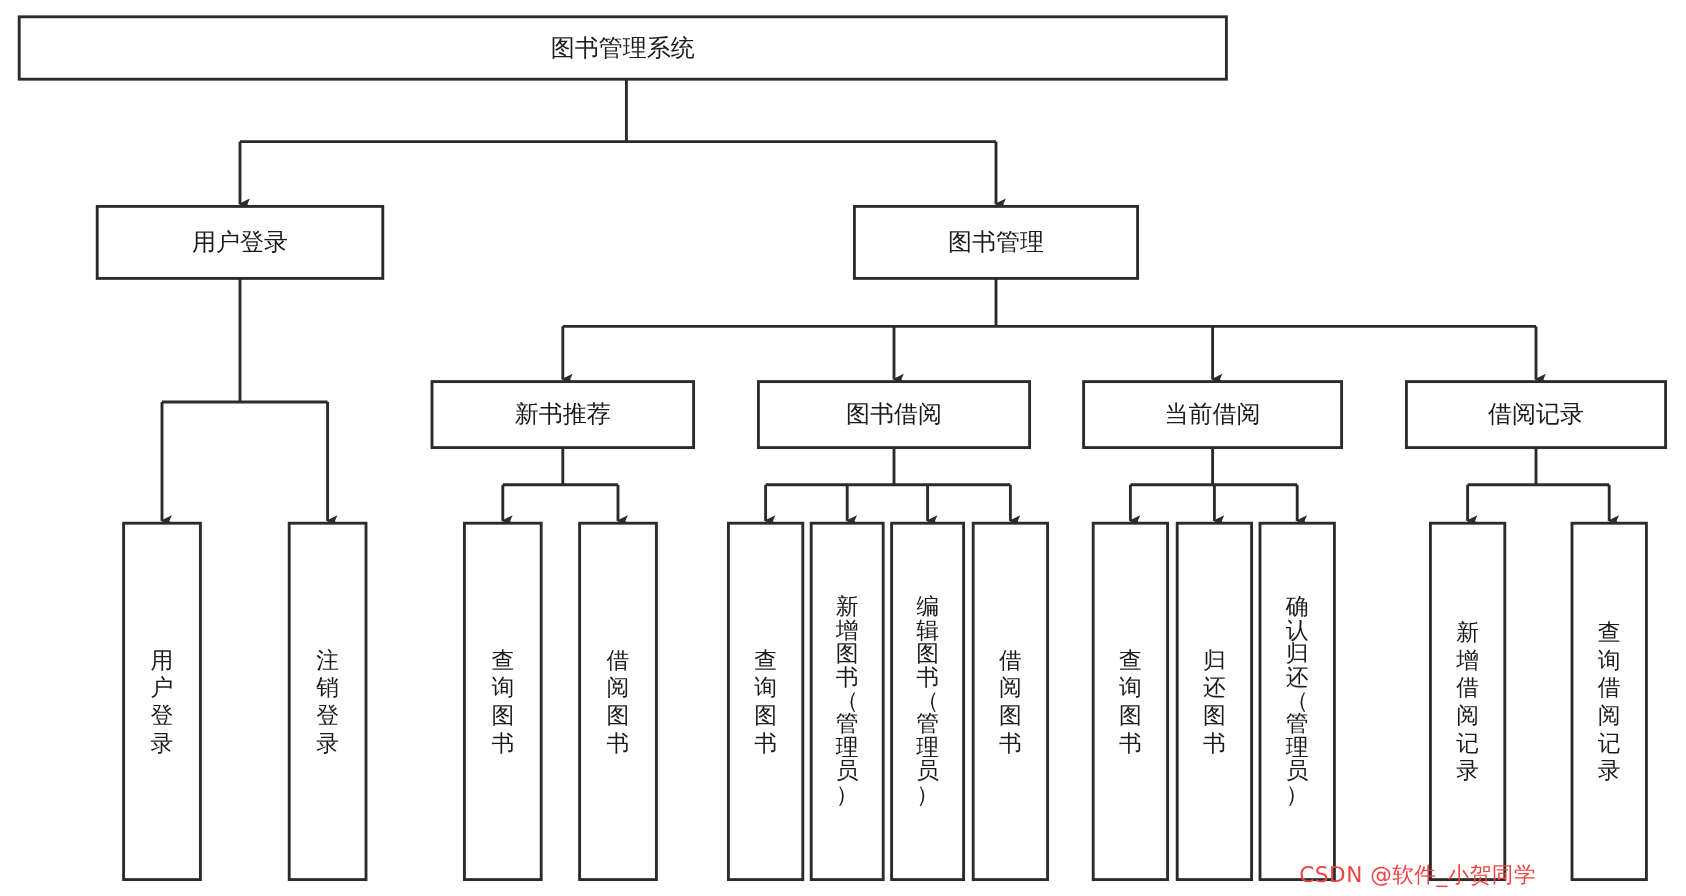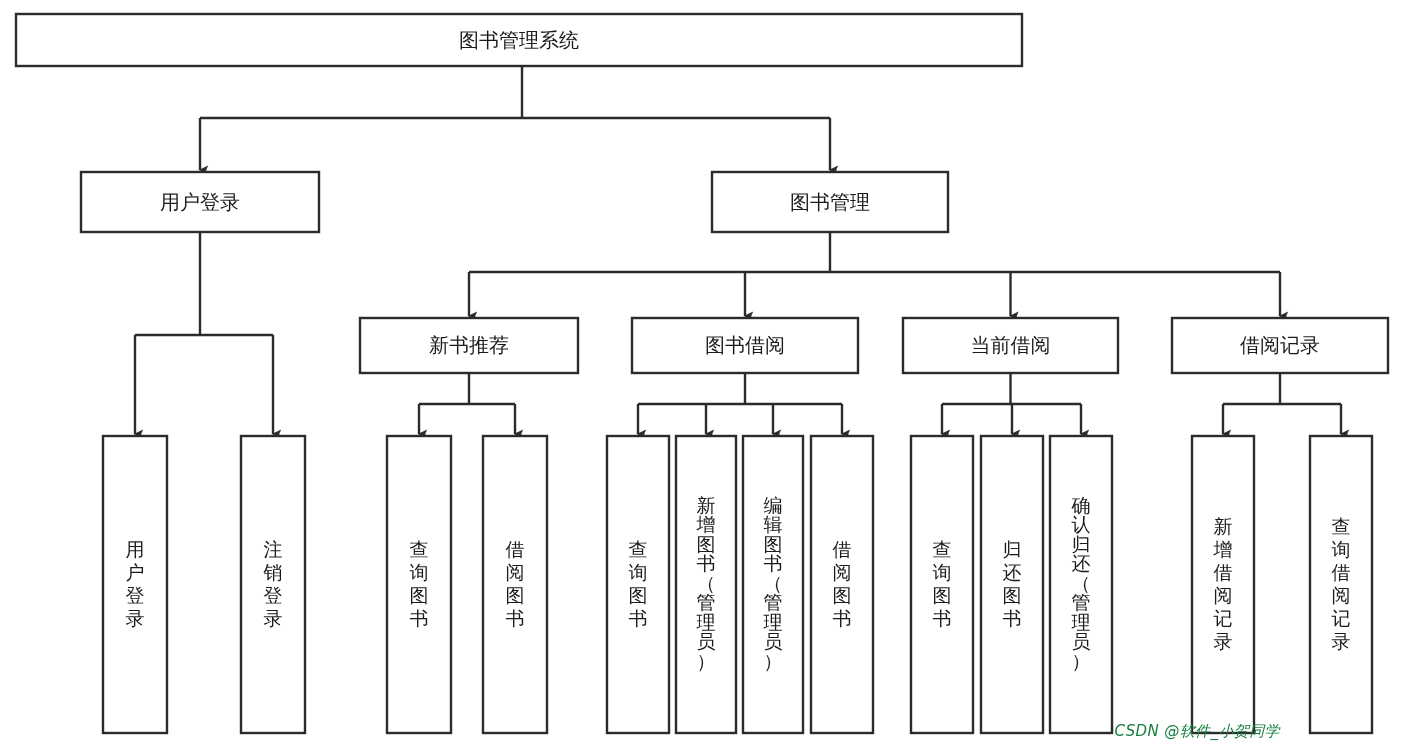--- a/index.html
+++ b/index.html
@@ -48,26 +48,25 @@
   .connector {
     stroke: #2b2b2b;
     stroke-width: 2.4;
     fill: none;
   }
   .watermark {
     position: absolute;
     right: 8px;
     bottom: 6px;
     font-family: "DejaVu Sans", "Liberation Sans", sans-serif;
-    font-size: 15px;
-    color: #15803d;
+    font-size: 18px;
+    color: #ef4444;
     letter-spacing: 0.4px;
     white-space: nowrap;
     user-select: none;
-    font-style: italic;
   }
 </style>
 </head>
 <body>
 
 <div id="diagram-root">
   <svg class="diagram-canvas" viewBox="0 0 1405 747">
     <defs>
       <marker id="arrowhead" markerWidth="11" markerHeight="11" refX="5.2" refY="8.6" orient="auto" markerUnits="userSpaceOnUse">
         <path d="M0.6,0.4 L5.2,9.8 L9.8,0.4 L5.2,2.4 Z" fill="#2b2b2b"></path>

